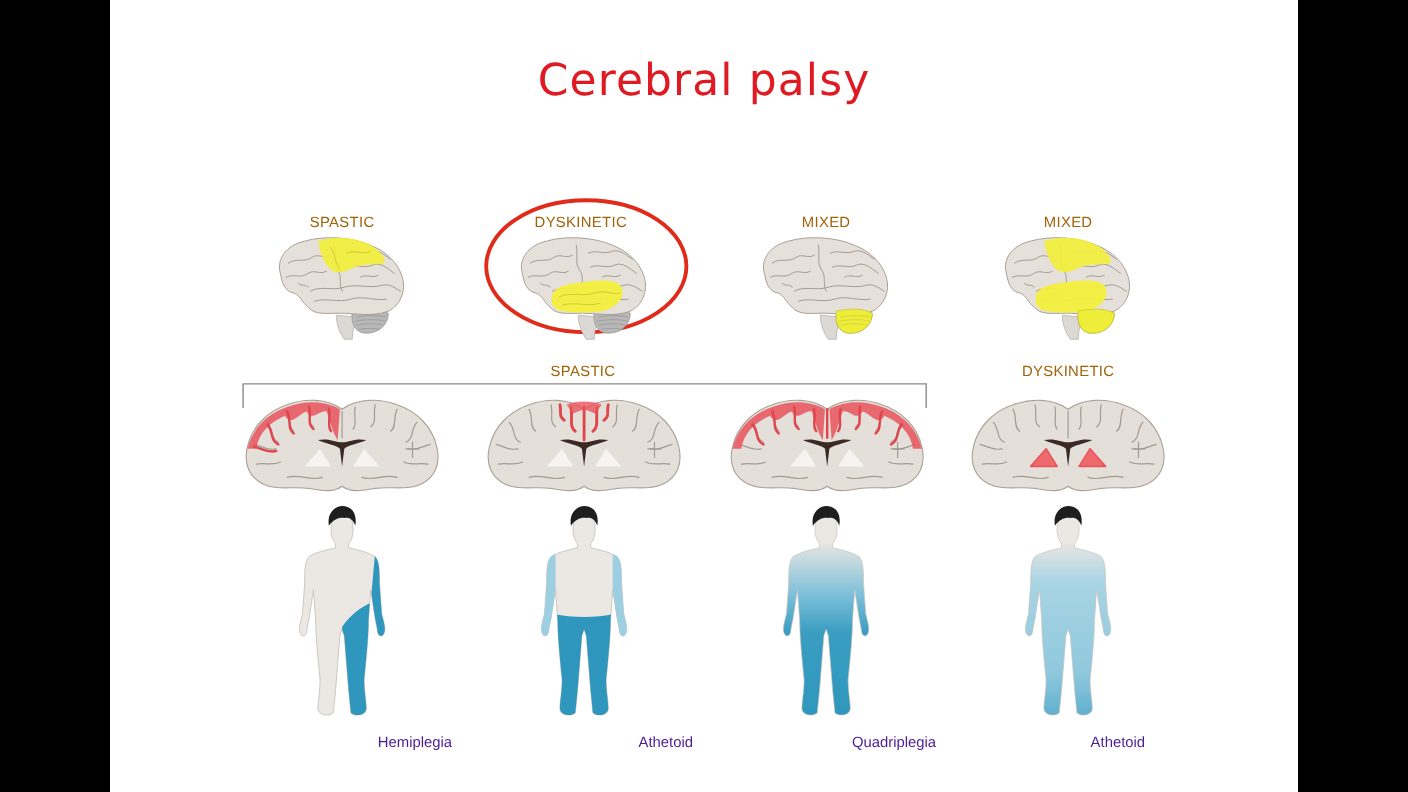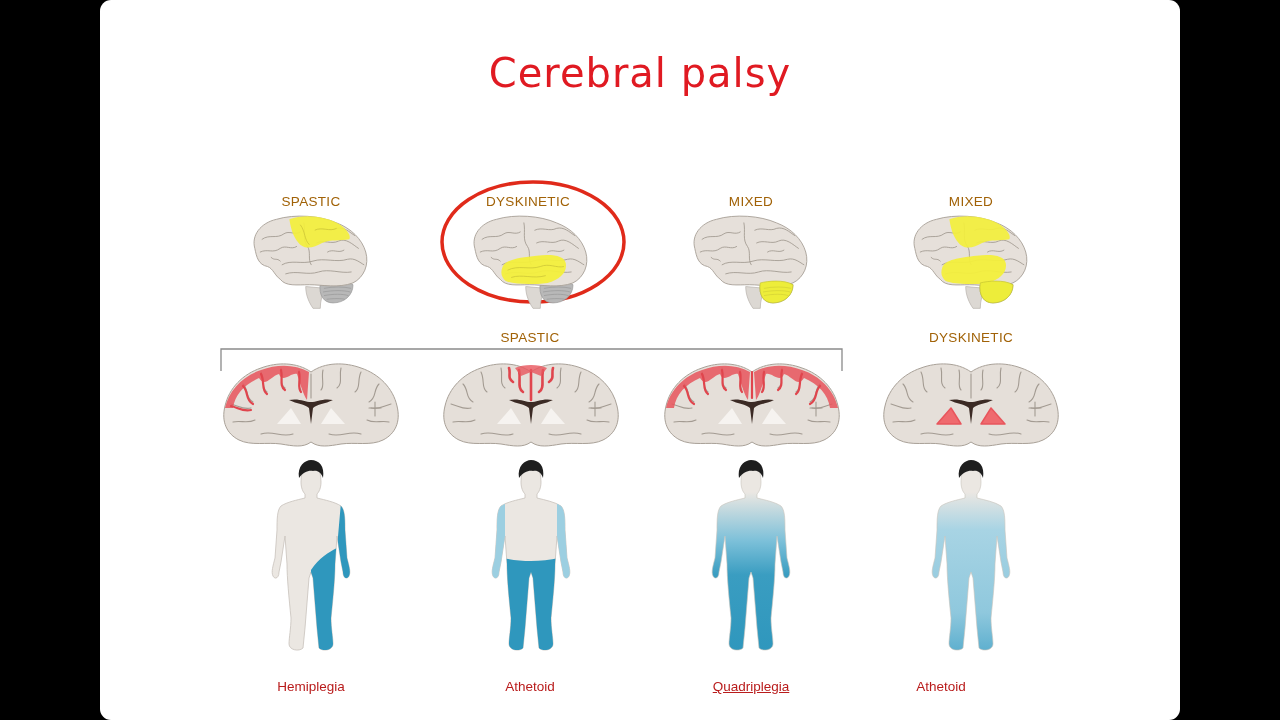--- a/index.html
+++ b/index.html
@@ -1,20 +1,20 @@
 <!DOCTYPE html>
 <html><head>
 <meta charset="utf-8">
 <style>
   html, body { margin:0; padding:0; }
   body { width:1280px; height:720px; background:#000; position:relative; overflow:hidden; font-family:"Liberation Sans", sans-serif; }
-  .canvas { position:absolute; left:100px; top:0; width:1080px; height:720px; background:#ffffff;border-radius:11px; }
+  .canvas { position:absolute; left:100px; top:0; width:1080px; height:720px; background:#ffffff; }
   .title { position:absolute; left:0; width:1080px; top:50px; text-align:center; font-family:"DejaVu Sans", sans-serif; font-size:40px; color:#e01a22; letter-spacing:1px; }
   .lbl { position:absolute; font-size:13.5px; color:#a16207; text-align:center; width:200px; letter-spacing:0.3px; }
-  .blbl { position:absolute; font-size:13.5px; color:#b91c1c; text-align:center; width:200px;margin-top:12px; }
+  .blbl { position:absolute; font-size:13.5px; color:#4c1d95; text-align:right; width:200px; }
   svg { position:absolute; }
 </style>
 </head>
 <body>
 
 <div class="canvas">
 
   <div class="title">Cerebral palsy</div>
 
   <div class="lbl" style="left:111px; top:194px;">SPASTIC</div>
@@ -219,16 +219,16 @@
     <use href="#hair" fill="#1e1e1e"></use>
   </svg>
 
   <svg style="left:821px; top:458px;" width="100" height="200" viewBox="0 0 100 200">
     <use href="#bodyshape" fill="url(#gradAth)" stroke="#c8c2bb" stroke-width="0.6"></use>
     <use href="#hair" fill="#1e1e1e"></use>
   </svg>
 
   <div class="blbl" style="left:111px; top:667px;">Hemiplegia</div>
   <div class="blbl" style="left:330px; top:667px;">Athetoid</div>
-  <div class="blbl" style="left:551px; top:667px;text-decoration:underline;">Quadriplegia</div>
+  <div class="blbl" style="left:551px; top:667px;">Quadriplegia</div>
   <div class="blbl" style="left:741px; top:667px;">Athetoid</div>
 
 </div>
 
 </body></html>

